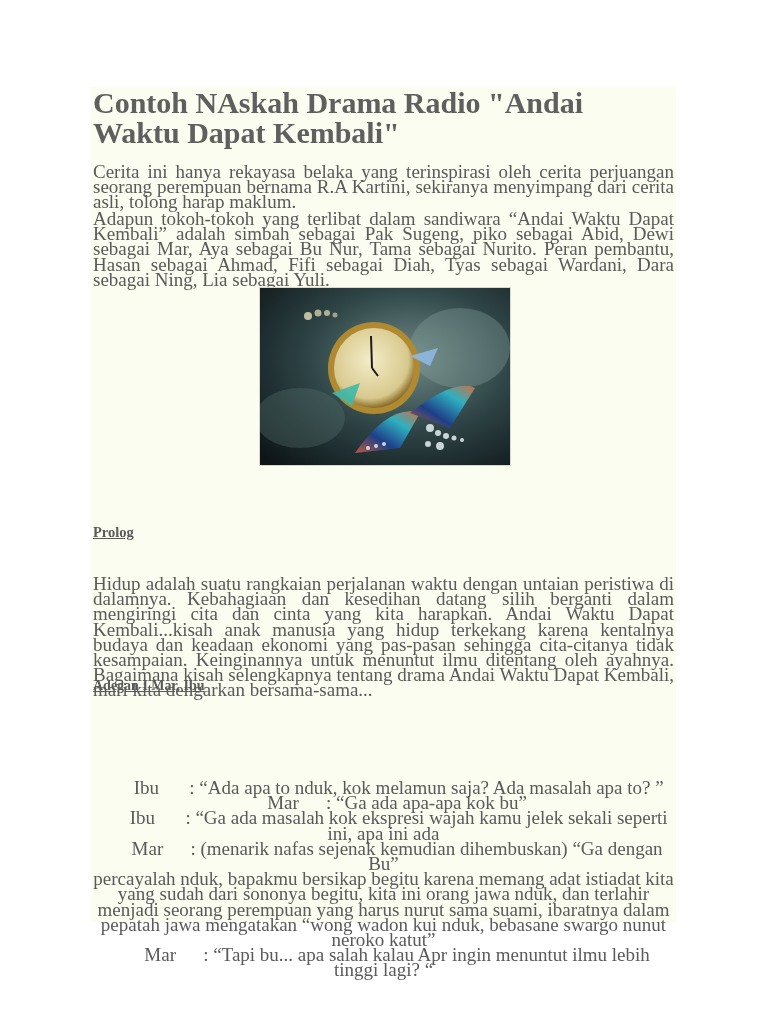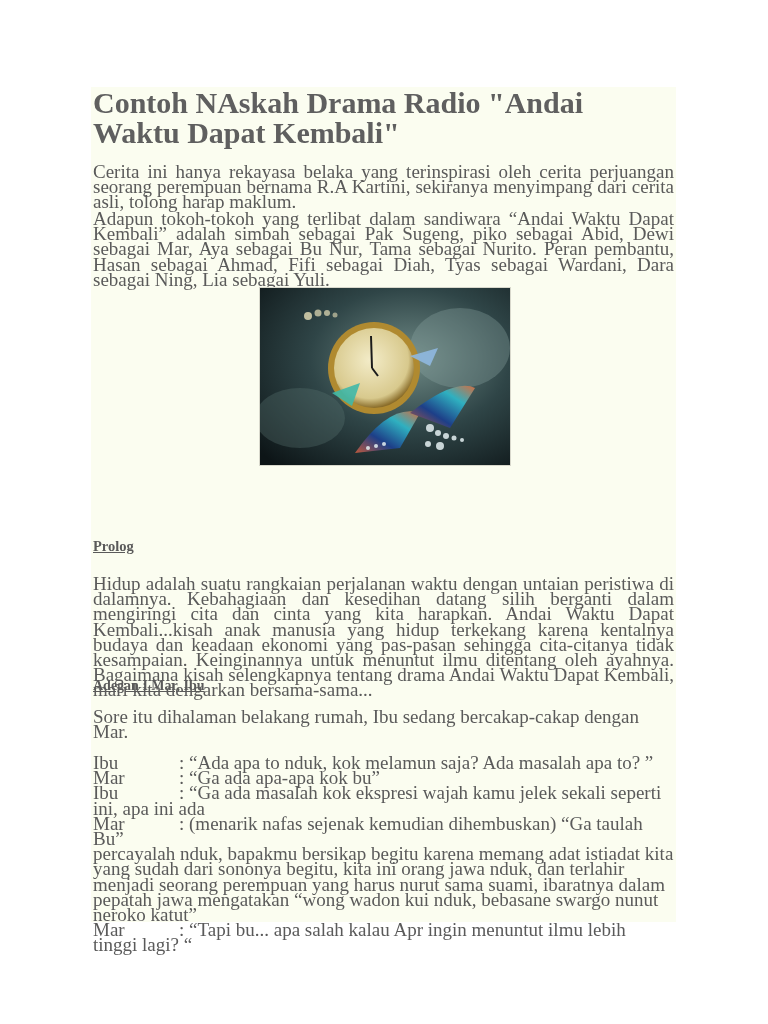--- a/index.html
+++ b/index.html
@@ -20,25 +20,25 @@
     color: #5f5f5f; letter-spacing: 0px;
   }
   p {
     margin: 0; font-family: "Liberation Serif", "DejaVu Serif", serif;
     font-size: 19px; line-height: 15.2px; color: #5a5a5a;
   }
   .just { text-align: justify; }
   .intro { position: absolute; top: 76px; }
   .cast { position: absolute; top: 123px; }
   .img-wrap { position: absolute; left: 166px; top: 199px; width: 250px; height: 177px; border: 1px solid #d8d8cc; }
-  .prolog-h { position: absolute; top: 437px; font-weight: bold; text-decoration: underline; font-size: 14.5px; margin-top: 14px; }
+  .prolog-h { position: absolute; top: 437px; font-weight: bold; text-decoration: underline; font-size: 14.5px; }
   .prolog { position: absolute; top: 468px; margin-top: 20px; }
   .scene-h { position: absolute; top: 590px; font-weight: bold; text-decoration: underline; font-size: 14px; }
   .scene-intro { position: absolute; top: 621px; }
-  .dialog { position: absolute; top: 667px; width: 581px; }
+  .dialog { position: absolute; top: 692px; width: 581px; text-align: center; }
   .line { position: relative; }
   .spk { display: inline-block; width: 86px; }
 </style>
 </head>
 <body>
 
 <div class="panel"></div>
 
 <div class="content">
   <h1>Contoh NAskah Drama Radio "Andai Waktu Dapat Kembali"</h1>
@@ -94,24 +94,23 @@
           <circle cx="124" cy="156" r="2"></circle>
       </g>
     </svg>
   </div>
 
   <p class="prolog-h">Prolog</p>
   <p class="prolog just">Hidup adalah suatu rangkaian perjalanan waktu dengan untaian peristiwa di dalamnya. Kebahagiaan dan kesedihan datang silih berganti dalam mengiringi cita dan cinta yang kita harapkan. Andai Waktu Dapat Kembali...kisah anak manusia yang hidup terkekang karena kentalnya budaya dan keadaan ekonomi yang pas-pasan sehingga cita-citanya tidak kesampaian. Keinginannya untuk menuntut ilmu ditentang oleh ayahnya. Bagaimana kisah selengkapnya tentang drama Andai Waktu Dapat Kembali, mari kita dengarkan bersama-sama...</p>
 
   <p class="scene-h">Adegan I Mar, Ibu</p>
   <div class="scene-intro">
-    <p>Sore itu dihalaman belakang rumah, Ibu sedang bercakap-cakap dengan Mar.</p>
   </div>
 
   <div class="dialog">
     <p class="line"><span class="spk">Ibu</span><span>: “Ada apa to nduk, kok melamun saja? Ada masalah apa to? ”</span></p>
     <p class="line"><span class="spk">Mar</span><span>: “Ga ada apa-apa kok bu”</span></p>
     <p class="line"><span class="spk">Ibu</span><span>: “Ga ada masalah kok ekspresi wajah kamu jelek sekali seperti ini, apa ini ada</span></p>
-    <p class="line"><span class="spk">Mar</span><span>: (menarik nafas sejenak kemudian dihembuskan) “Ga taulah Bu”</span></p>
+    <p class="line"><span class="spk">Mar</span><span>: (menarik nafas sejenak kemudian dihembuskan) “Ga dengan Bu”</span></p>
     <p class="line">percayalah nduk, bapakmu bersikap begitu karena memang adat istiadat kita yang sudah dari sononya begitu, kita ini orang jawa nduk, dan terlahir menjadi seorang perempuan yang harus nurut sama suami, ibaratnya dalam pepatah jawa mengatakan “wong wadon kui nduk, bebasane swargo nunut neroko katut”</p>
     <p class="line"><span class="spk">Mar</span><span>: “Tapi bu... apa salah kalau Apr ingin menuntut ilmu lebih tinggi lagi? “</span></p>
   </div>
 </div>
 
 </body></html>

